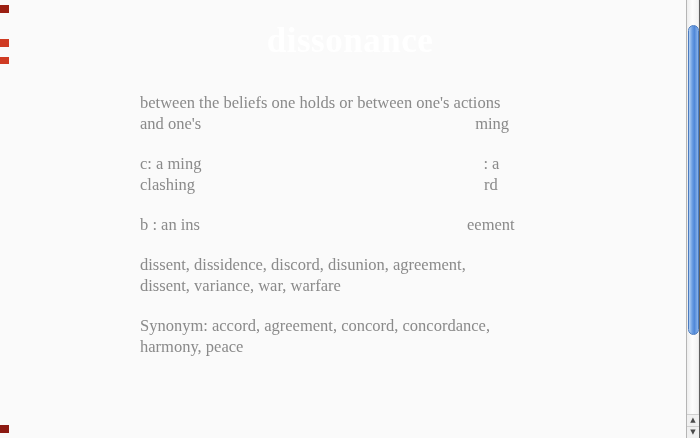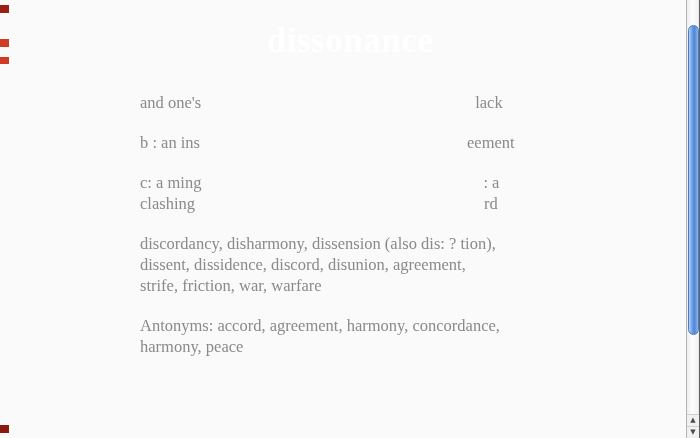--- a/index.html
+++ b/index.html
@@ -46,36 +46,36 @@
 </style>
 </head>
 <body>
 
 <div>
 
   <h1 class="title">dissonance</h1>
 
   <div class="content" id="content">
       <div class="block">
-        <div class="line"><span>and one's</span><span class="gap" style="width: 274px;"></span><span>lack</span></div>
-      </div>
-      <div class="block">
-        <div class="line"><span>b : an ins</span><span class="gap" style="width: 267px;"></span><span>eement</span></div>
+        <div class="line"><span>between the beliefs one holds or between one's actions</span></div>
+        <div class="line"><span>and one's</span><span class="gap" style="width: 274px;"></span><span>ming</span></div>
       </div>
       <div class="block">
         <div class="line"><span>c: a ming</span><span class="gap" style="width: 282px;"></span><span>: a</span></div>
         <div class="line"><span>clashing</span><span class="gap" style="width: 289px;"></span><span>rd</span></div>
       </div>
       <div class="block">
-        <div class="line"><span>discordancy, disharmony, dissension (also dis: ? tion),</span></div>
-        <div class="line"><span>dissent, dissidence, discord, disunion, agreement,</span></div>
-        <div class="line"><span>strife, friction, war, warfare</span></div>
+        <div class="line"><span>b : an ins</span><span class="gap" style="width: 267px;"></span><span>eement</span></div>
       </div>
       <div class="block">
-        <div class="line"><span>Antonyms: accord, agreement, harmony, concordance,</span></div>
+        <div class="line"><span>dissent, dissidence, discord, disunion, agreement,</span></div>
+        <div class="line"><span>dissent, variance, war, warfare</span></div>
+      </div>
+      <div class="block">
+        <div class="line"><span>Synonym: accord, agreement, concord, concordance,</span></div>
         <div class="line"><span>harmony, peace</span></div>
       </div>
     </div>
 
   <div class="scrollbar">
     <div class="sb-thumb" id="sb-thumb" style="top: 25px; height: 310px;"></div>
     <div class="sb-buttons">
       <div class="sb-btn">
         <span>▲</span>
       </div>

